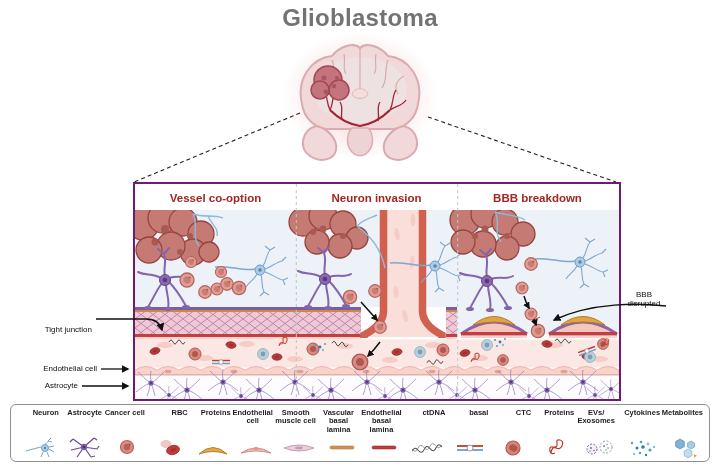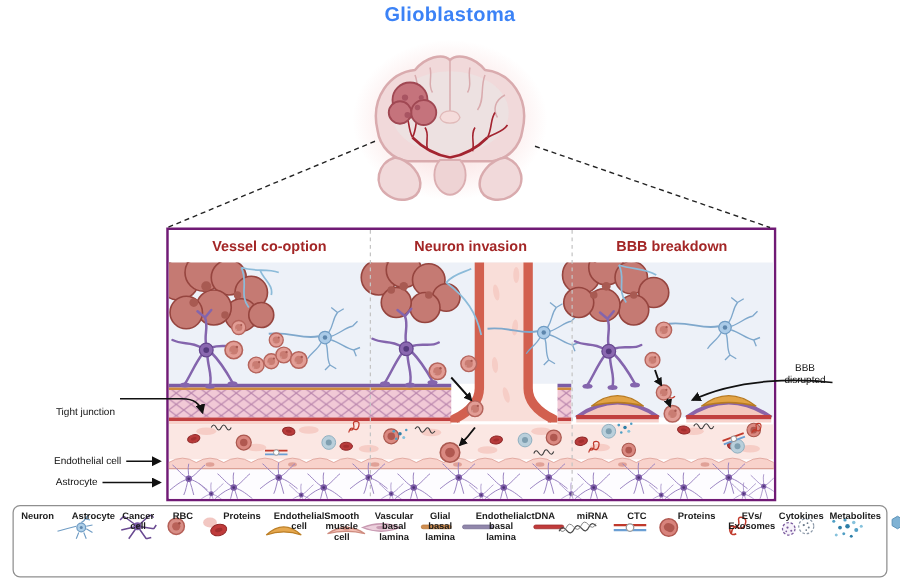--- a/index.html
+++ b/index.html
@@ -1,34 +1,34 @@
 <!DOCTYPE html>
 <html><head>
 <meta charset="utf-8">
 <style>
   html,body{margin:0;padding:0;background:#fff;}
   .stage{position:relative;width:720px;height:468px;background:#ffffff;overflow:hidden;
          font-family:"Liberation Sans",sans-serif;}
   .title{position:absolute;top:4px;left:0;width:100%;text-align:center;
-         font-size:16px;font-weight:bold;color:#3b82f6;letter-spacing:.3px;}
+         font-size:24px;font-weight:bold;color:#737373;letter-spacing:.3px;}
   .brain-wrap{position:absolute;left:282px;top:30px;width:156px;height:136px;}
   .panel{position:absolute;left:133px;top:182px;width:484px;height:215px;
          border:2px solid #701a75;box-sizing:content-box;background:#fff;}
   .panel svg{position:absolute;left:0;top:0;}
   .hdr{position:absolute;top:8px;width:161px;text-align:center;font-weight:bold;
        font-size:11.5px;color:#a32626;z-index:3;}
   .h0{left:0}.h1{left:161px}.h2{left:322px}
   .ann{position:absolute;font-size:8px;line-height:1.15;color:#101010;z-index:4;}
   .ann-right{text-align:right;}
   .ann-center{text-align:center;}
   .overlay{position:absolute;left:0;top:0;z-index:5;pointer-events:none;}
   .legend{position:absolute;left:10px;top:404px;width:700px;height:58px;
           border:1px solid #8f8f8f;border-radius:6px;box-sizing:border-box;
           background:#fff;display:flex;align-items:stretch;padding:4px 6px 2px 6px;gap:1px;}
-  .lg-item{flex:1 1 0;min-width:0;display:flex;align-items:flex-start;}
+  .lg-item{flex:1 1 0;min-width:0;display:flex;flex-direction:column;align-items:flex-end;}
   .lg-label{font-size:7.5px;font-weight:bold;color:#1c1c1c;text-align:center;
             line-height:1.12;height:26px;display:flex;align-items:flex-start;justify-content:center;}
   .lg-icon{flex:1;display:flex;align-items:center;justify-content:center;}
 </style>
 </head>
 <body>
 
 <div class="stage">
 
   <div class="title">Glioblastoma</div>
@@ -445,28 +445,20 @@
 
     <div class="lg-item">
       <div class="lg-label">Vascular basal lamina</div>
       <div class="lg-icon">
         <svg width="36" height="24" viewBox="0 0 36 24">
             <rect x="6" y="11" width="24" height="3" rx="1.5" fill="#d08f52" stroke="#b97a3a" stroke-width="0.6"></rect>
           </svg>
       </div>
     </div>
 
-    <div class="lg-item">
-      <div class="lg-label">Glial basal lamina</div>
-      <div class="lg-icon">
-        <svg width="36" height="24" viewBox="0 0 36 24">
-            <rect x="6" y="11" width="24" height="3" rx="1.5" fill="#9187ab" stroke="#776d93" stroke-width="0.6"></rect>
-          </svg>
-      </div>
-    </div>
 
     <div class="lg-item">
       <div class="lg-label">Endothelial basal lamina</div>
       <div class="lg-icon">
         <svg width="36" height="24" viewBox="0 0 36 24">
             <rect x="6" y="11" width="24" height="3" rx="1.5" fill="#c13b3b" stroke="#9c2b2b" stroke-width="0.6"></rect>
           </svg>
       </div>
     </div>
 
@@ -476,21 +468,21 @@
         <svg width="36" height="24" viewBox="0 0 36 24">
             <g transform="rotate(-8 18 13)">
               <path d="M3,14 q3,-5 6,0 q3,5 6,0 q3,-5 6,0 q3,5 6,0 q3,-5 6,0" stroke="#4a4a4a" stroke-width="1" fill="none"></path>
               <path d="M3,12 q3,5 6,0 q3,-5 6,0 q3,5 6,0 q3,-5 6,0 q3,5 6,0" stroke="#7a7a7a" stroke-width="0.7" fill="none"></path>
             </g>
           </svg>
       </div>
     </div>
 
     <div class="lg-item">
-      <div class="lg-label">miRNA</div>
+      <div class="lg-label">basal</div>
       <div class="lg-icon">
         <svg width="36" height="24" viewBox="0 0 36 24">
             <path d="M5,11 H31" stroke="#c0392b" stroke-width="1.8"></path>
             <path d="M5,15 H31" stroke="#6b9fd4" stroke-width="1.8"></path>
             <circle cx="18" cy="13" r="3" fill="#fff" stroke="#999" stroke-width="1"></circle>
           </svg>
       </div>
     </div>
 
     <div class="lg-item">

